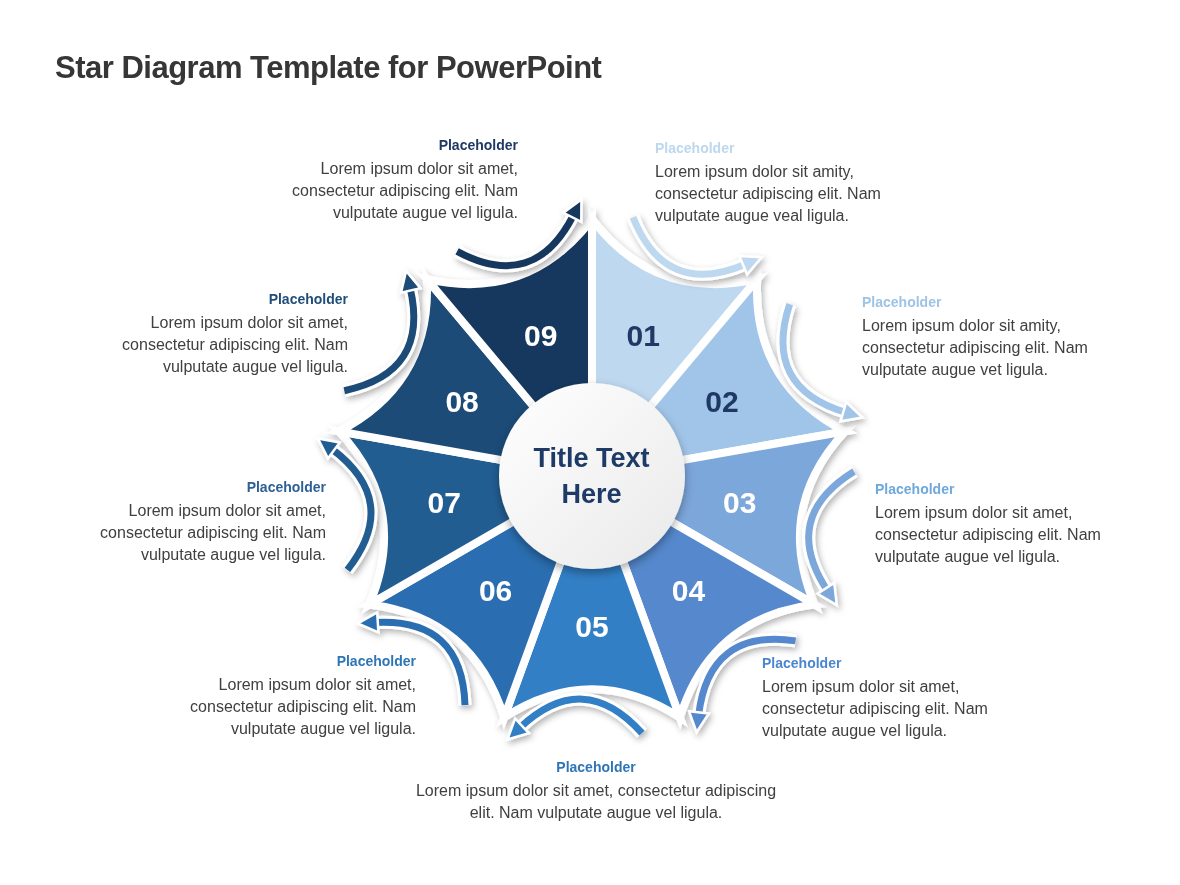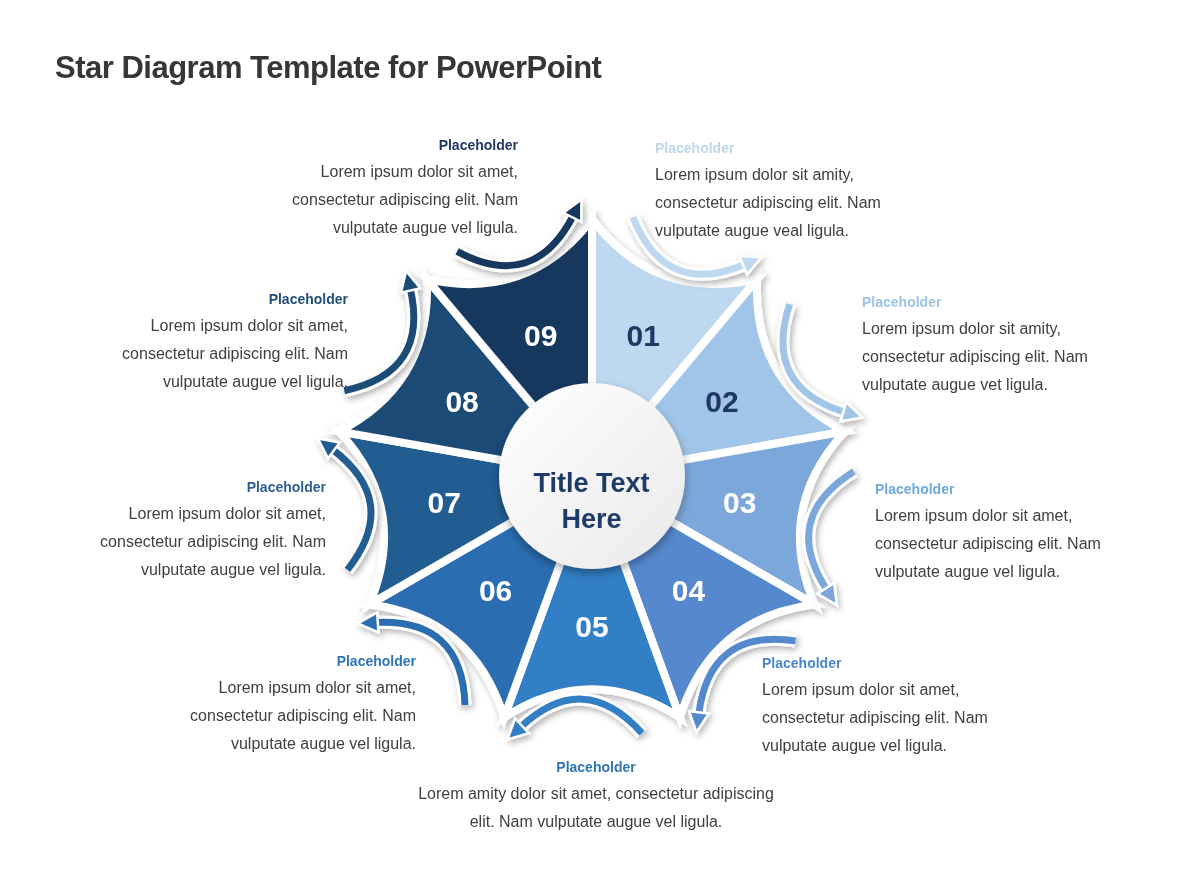--- a/index.html
+++ b/index.html
@@ -11,27 +11,27 @@
   h1.slide-title{
     position:absolute;left:55px;top:50px;margin:0;
     font-size:31px;font-weight:700;color:#363636;letter-spacing:-0.5px;
   }
   svg.star{position:absolute;left:0;top:0;}
   .seg-num{
     font-family:"Liberation Sans","DejaVu Sans",sans-serif;
     font-size:30px;font-weight:700;
   }
   .center-label{
-    position:absolute;left:514px;top:465px;width:155px;
+    position:absolute;left:514px;top:440px;width:155px;
     text-align:center;font-size:27px;font-weight:700;line-height:36px;
     color:#1E3A66;
   }
   .tb{position:absolute;}
   .tb-heading{margin:0 0 5px 0;font-size:14px;font-weight:700;}
-  .tb-body{margin:0;font-size:16px;line-height:28px;color:#404040;white-space:pre-line;}
+  .tb-body{margin:0;font-size:16px;line-height:22px;color:#404040;white-space:pre-line;}
   .tb-1{left:655px;top:140px;width:250px;text-align:left;}
   .tb-2{left:862px;top:294px;width:255px;text-align:left;}
   .tb-3{left:875px;top:481px;width:250px;text-align:left;}
   .tb-4{left:762px;top:655px;width:250px;text-align:left;}
   .tb-5{left:400px;top:759px;width:392px;text-align:center;}
   .tb-6{left:176px;top:653px;width:240px;text-align:right;}
   .tb-7{left:86px;top:479px;width:240px;text-align:right;}
   .tb-8{left:106px;top:291px;width:242px;text-align:right;}
   .tb-9{left:266px;top:137px;width:252px;text-align:right;}
 </style>
@@ -148,21 +148,21 @@
 vulputate augue vel ligula.</p>
   </div>
   <div class="tb tb-4">
     <h3 class="tb-heading" style="color: rgb(74, 134, 208);">Placeholder</h3>
     <p class="tb-body">Lorem ipsum dolor sit amet,
 consectetur adipiscing elit. Nam
 vulputate augue vel ligula.</p>
   </div>
   <div class="tb tb-5">
     <h3 class="tb-heading" style="color: rgb(46, 117, 182);">Placeholder</h3>
-    <p class="tb-body">Lorem amity dolor sit amet, consectetur adipiscing
+    <p class="tb-body">Lorem ipsum dolor sit amet, consectetur adipiscing
 elit. Nam vulputate augue vel ligula.</p>
   </div>
   <div class="tb tb-6">
     <h3 class="tb-heading" style="color: rgb(46, 117, 182);">Placeholder</h3>
     <p class="tb-body">Lorem ipsum dolor sit amet,
 consectetur adipiscing elit. Nam
 vulputate augue vel ligula.</p>
   </div>
   <div class="tb tb-7">
     <h3 class="tb-heading" style="color: rgb(46, 95, 148);">Placeholder</h3>

